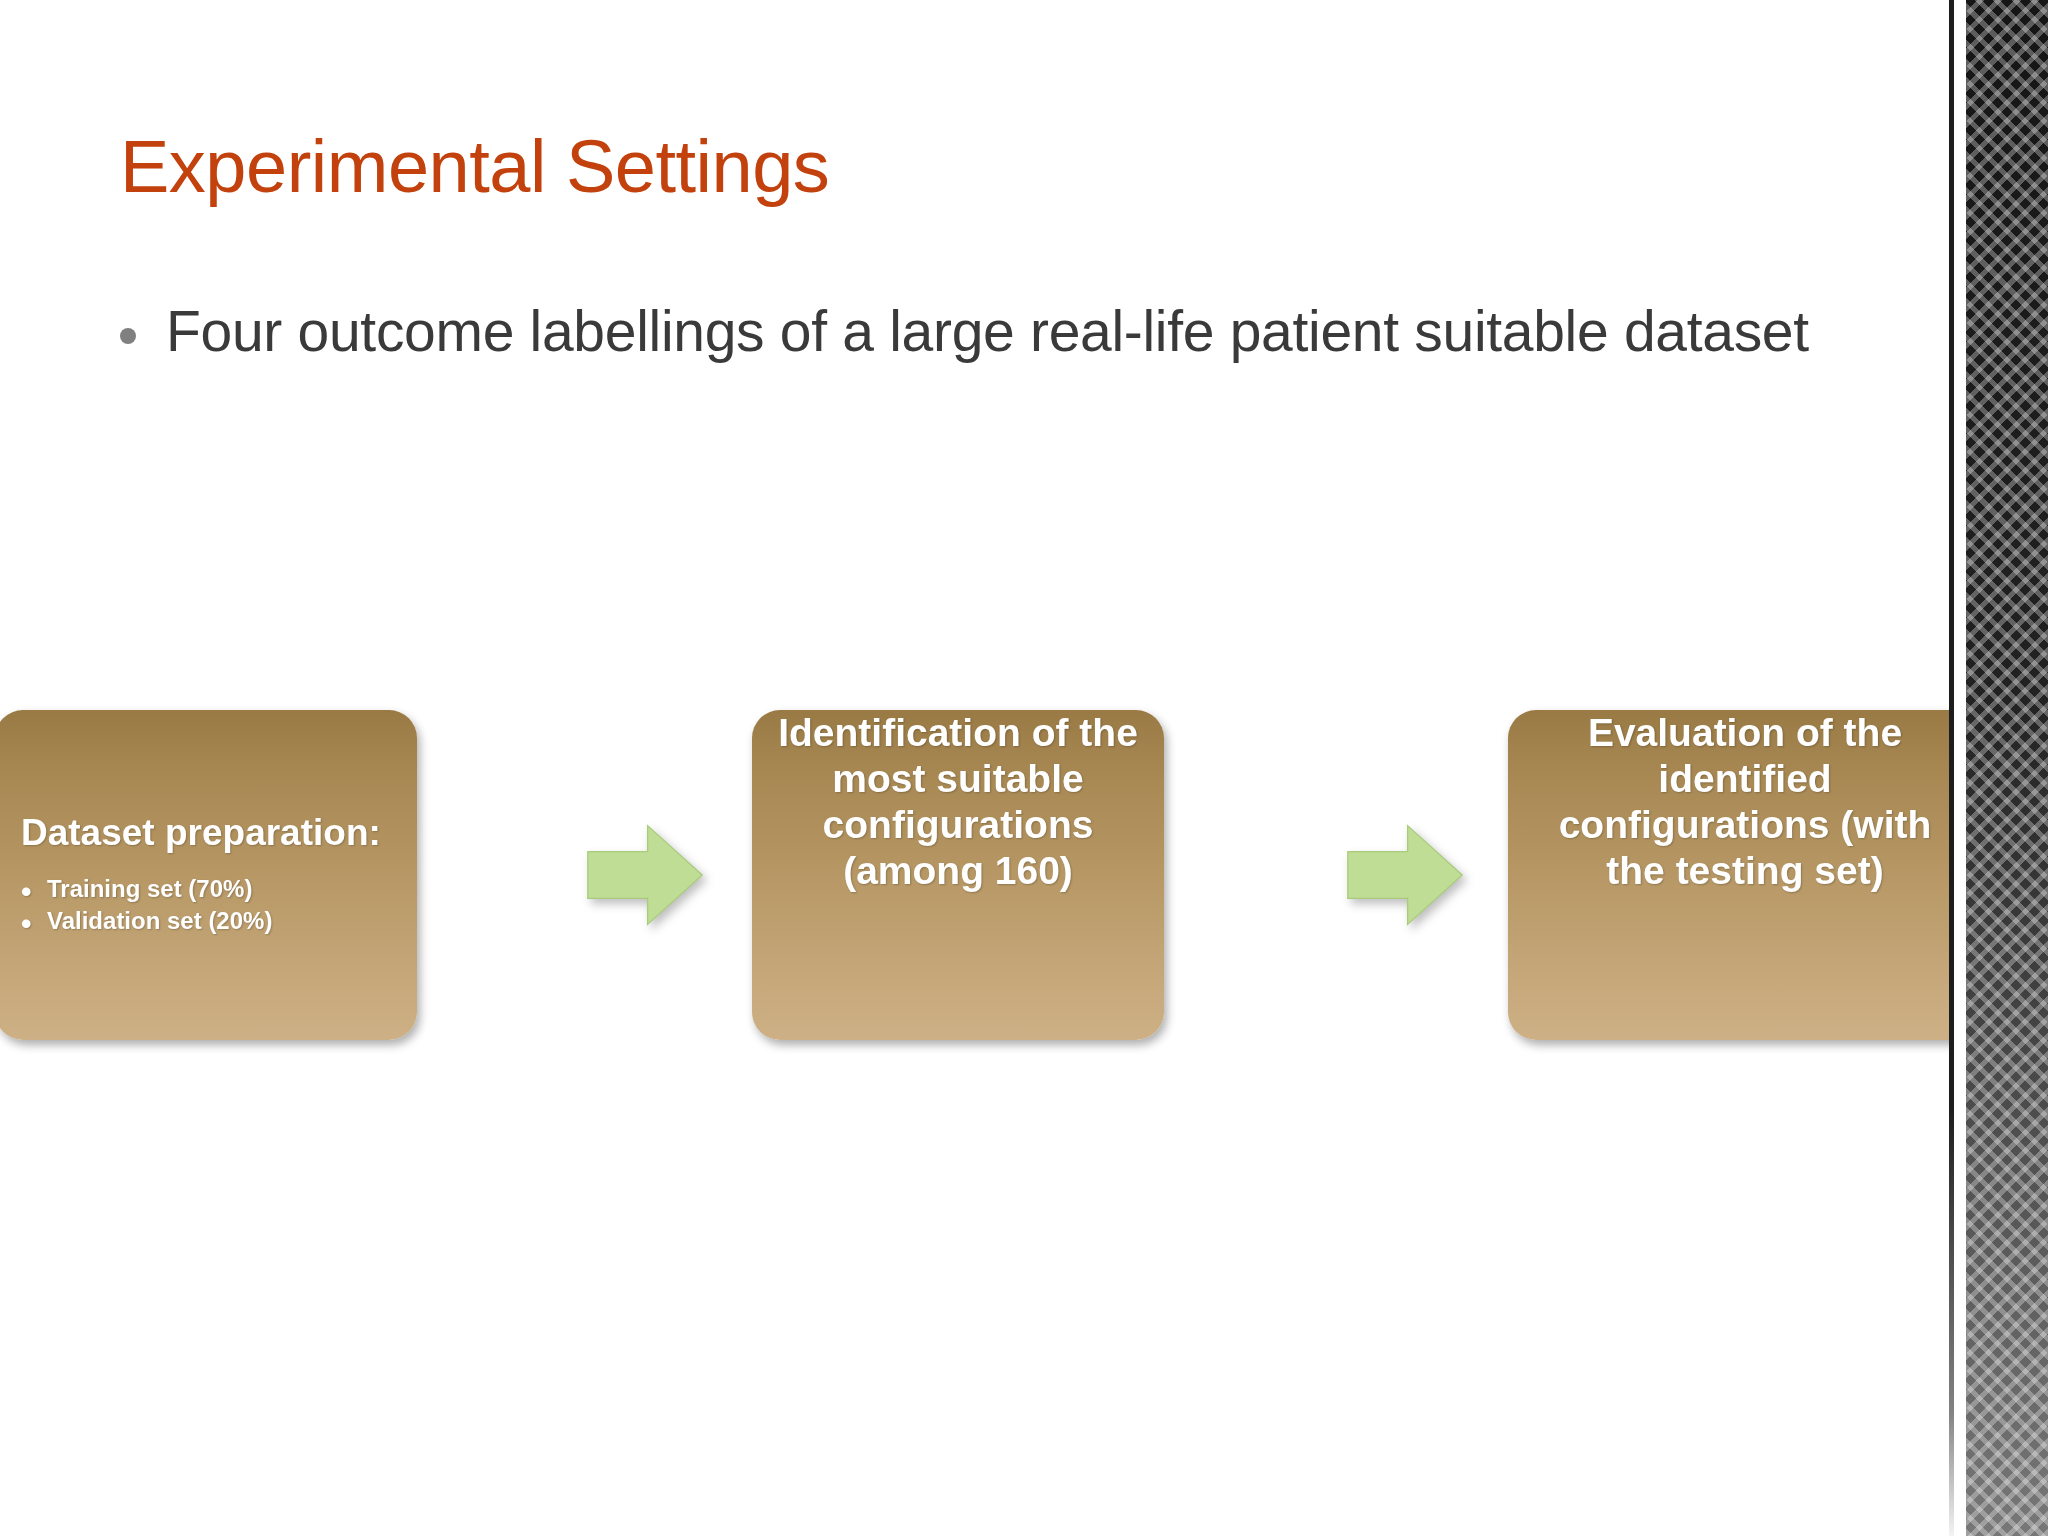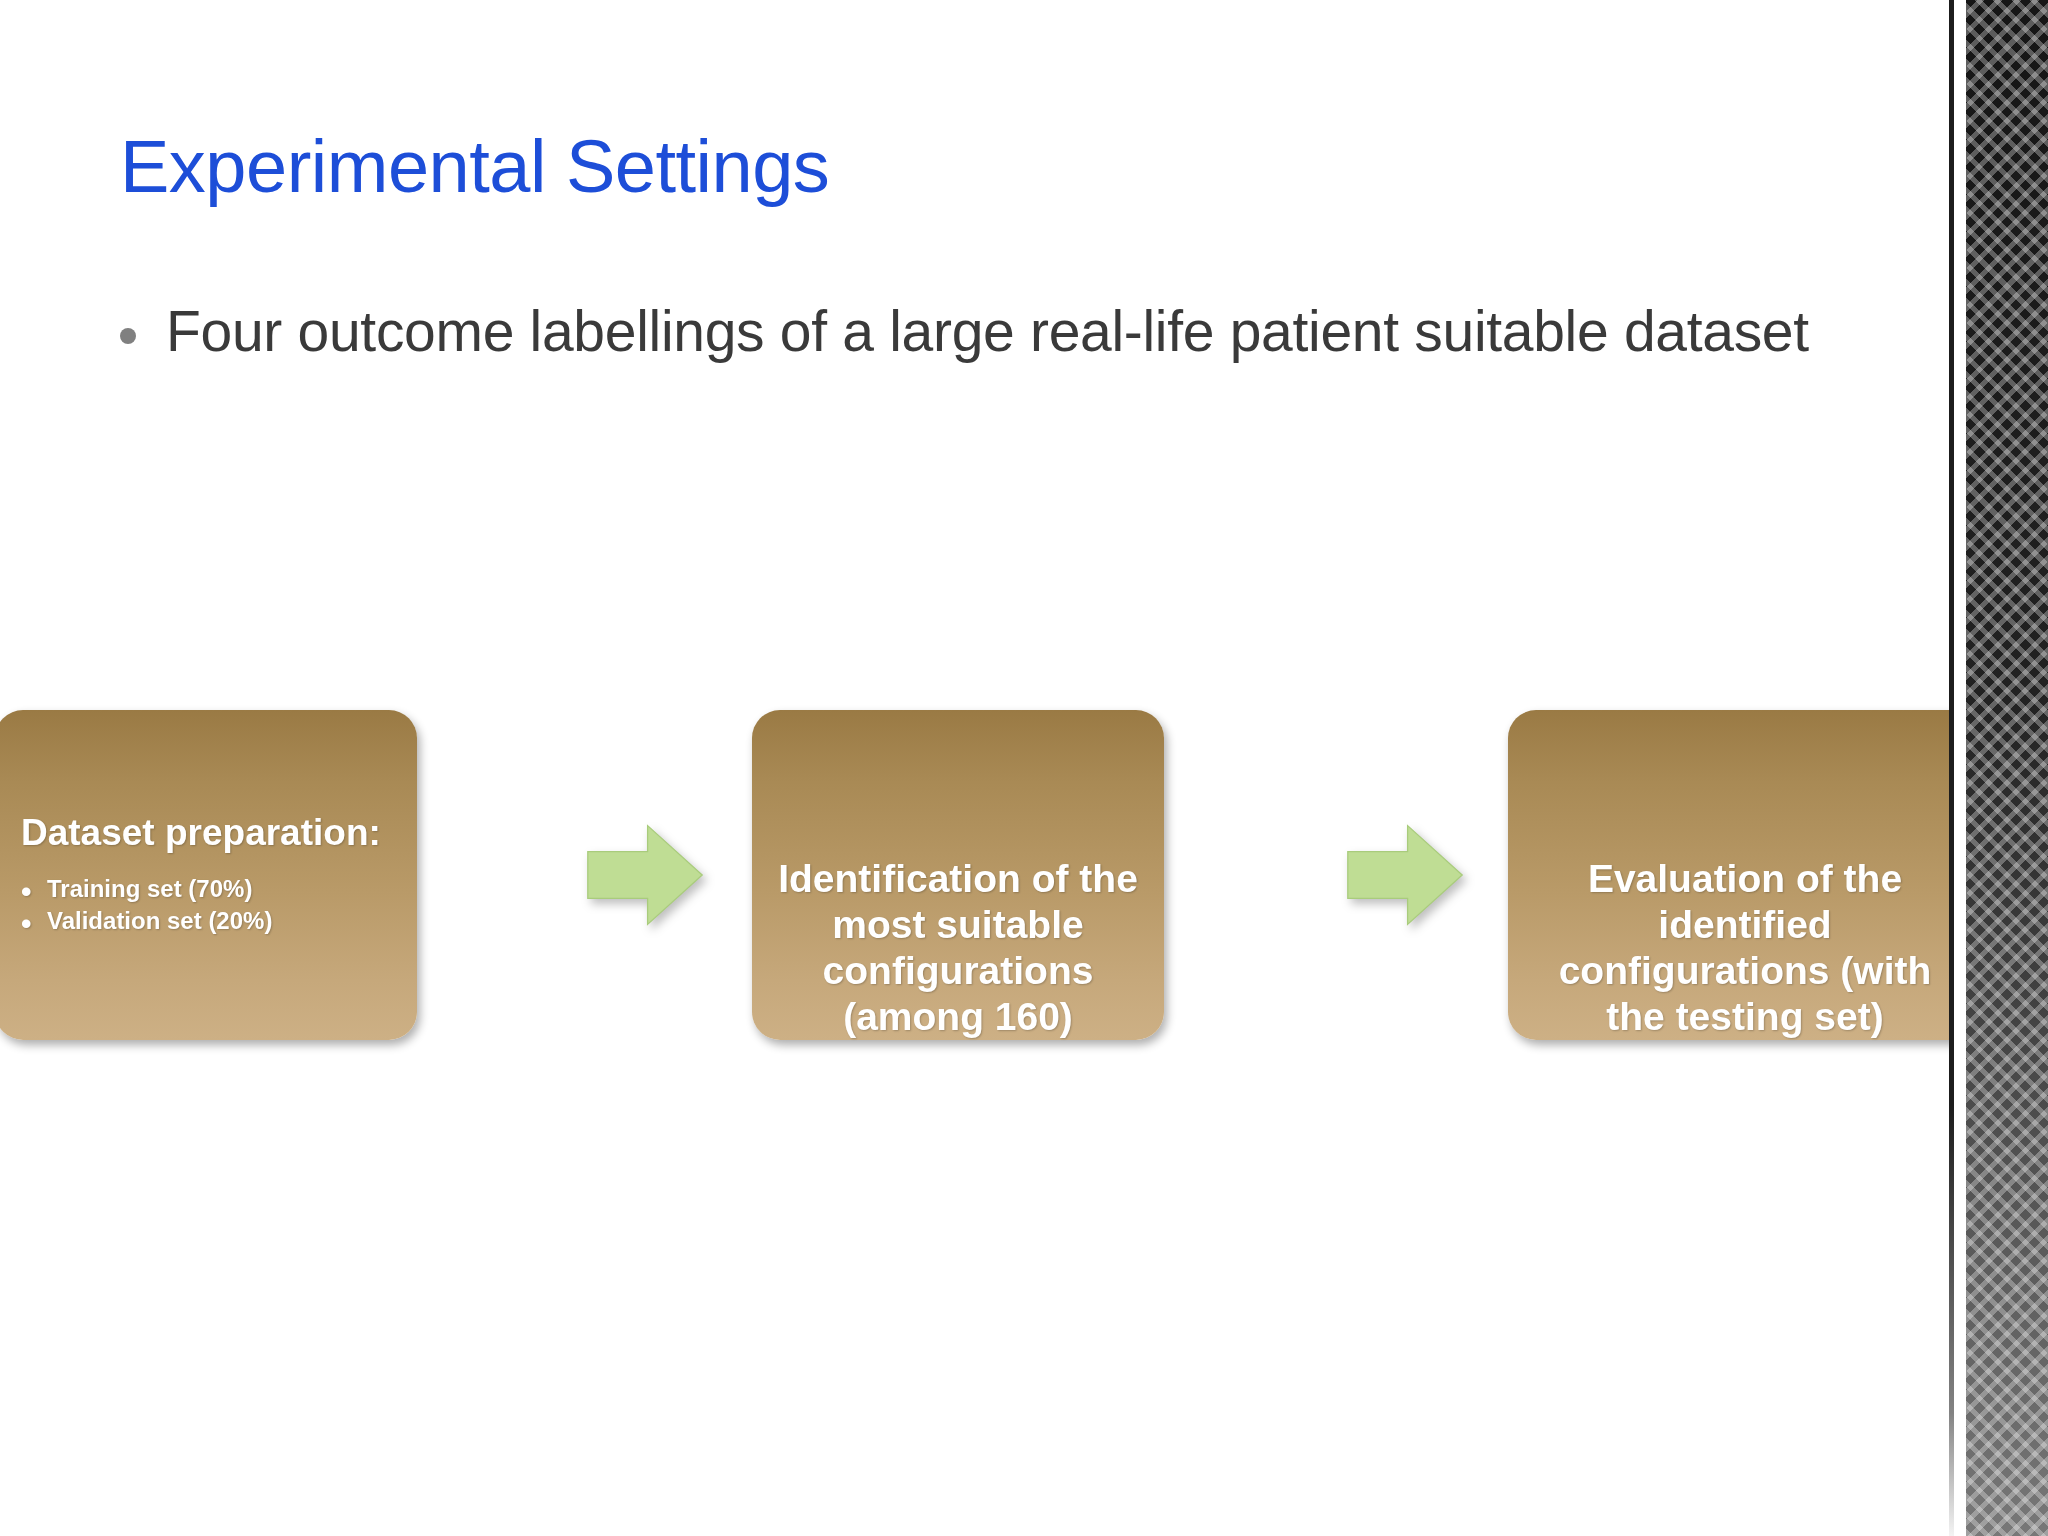--- a/index.html
+++ b/index.html
@@ -25,21 +25,21 @@
   }
 
   
   .slide-title {
     position: absolute;
     left: 120px;
     top: 78px;
     font-size: 74px;
     font-weight: 400;
     letter-spacing: -0.5px;
-    color: #1d4ed8;
+    color: #c2410c;
     line-height: 1.05;
     white-space: nowrap;
   }
 
   
   .body-bullet {
     position: absolute;
     left: 120px;
     top: 300px;
     width: 1760px;
@@ -76,21 +76,21 @@
   .flow-box {
     position: absolute;
     top: 0;
     height: 330px;
     border-radius: 28px;
     background: linear-gradient(to bottom, #9a7a44 0%, #a98a55 22%, #b99a68 55%, #c6a87b 82%, #cdb085 100%);
     box-shadow: 3px 5px 10px rgba(0,0,0,0.32);
     box-sizing: border-box;
     display: flex;
     flex-direction: column;
-    justify-content: flex-end;
+    justify-content: flex-start;
     color: #ffffff;
   }
 
   
   .flow-box.box1 {
     left: -5px;
     width: 422px;
     padding: 0 0 0 26px;
     justify-content: center;
   }

